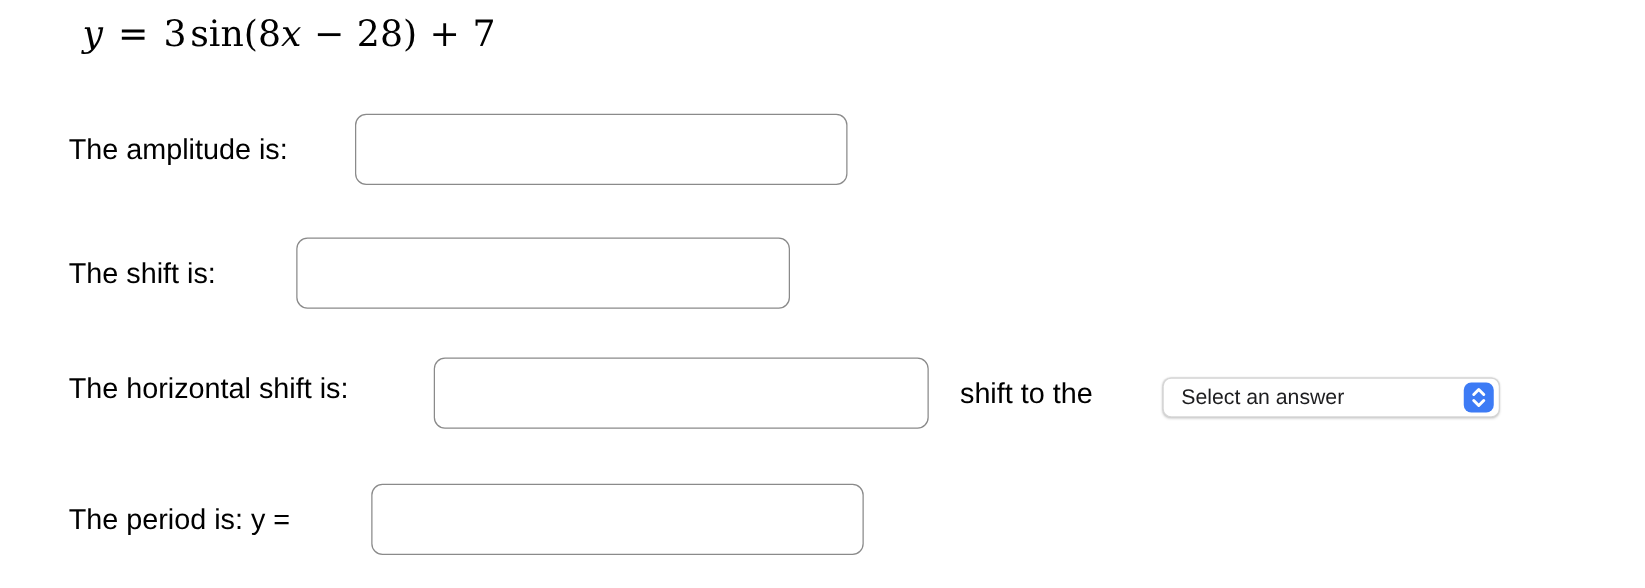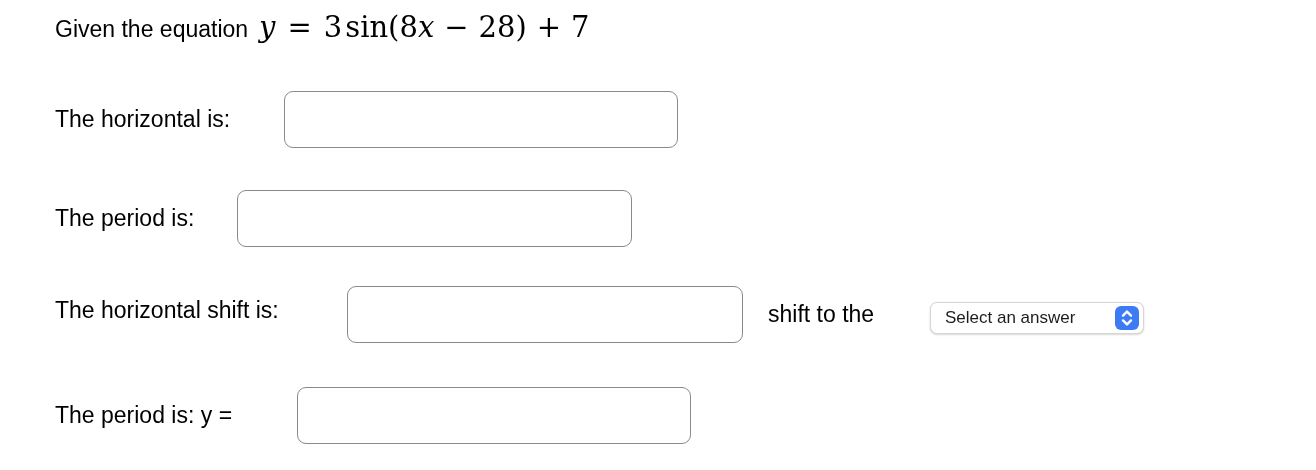--- a/index.html
+++ b/index.html
@@ -66,21 +66,21 @@
   .inp-amplitude { left: 284px; top: 91px;  width: 394px; }
   .inp-period    { left: 237px; top: 190px; width: 395px; }
   .inp-shift     { left: 347px; top: 286px; width: 396px; }
   .inp-midline   { left: 297px; top: 387px; width: 394px; }
 
   
   .mac-select {
     position: absolute;
     left: 930px;
     top: 302px;
-    width: 214px;
+    width: 270px;
     height: 32px;
     background: #ffffff;
     border: 1px solid var(--select-border, #d6d6d6);
     border-radius: 7px;
     box-shadow: 0 1px 2px rgba(0,0,0,0.15), 0 0 1px rgba(0,0,0,0.08);
     display: flex;
     align-items: center;
     justify-content: space-between;
     padding: 0 4px 0 14px;
     cursor: pointer;
@@ -98,41 +98,40 @@
     display: flex;
     align-items: center;
     justify-content: center;
     flex: none;
   }
 </style>
 </head>
 <body>
 
 <div class="equation-line">
-  <span class="eq-prefix">Given the equation</span>
   <span class="math">
     <span class="mi">y</span>
     <span class="rel">=</span>
     <span class="mn">3</span>
     <span class="fn">sin</span>
     <span class="paren">(</span>
     <span class="mn">8</span>
     <span class="mi">x</span>
     <span class="bin">−</span>
     <span class="mn">28</span>
     <span class="paren">)</span>
     <span class="bin">+</span>
     <span class="mn">7</span>
   </span>
 </div>
 
-<div class="row-label lbl-amplitude">The horizontal is:</div>
+<div class="row-label lbl-amplitude">The amplitude is:</div>
 <input class="answer-input inp-amplitude" type="text" value="" style="">
 
-<div class="row-label lbl-period">The period is:</div>
+<div class="row-label lbl-period">The shift is:</div>
 <input class="answer-input inp-period" type="text" value="" style="">
 
 <div class="row-label lbl-shift">The horizontal shift is:</div>
 <input class="answer-input inp-shift" type="text" value="" style="">
 <div class="row-label lbl-suffix">shift to the</div>
 
 <div class="mac-select">
   <span class="select-text">Select an answer</span>
   <span class="select-badge">
     <svg width="14" height="18" viewBox="0 0 14 18" aria-hidden="true">

